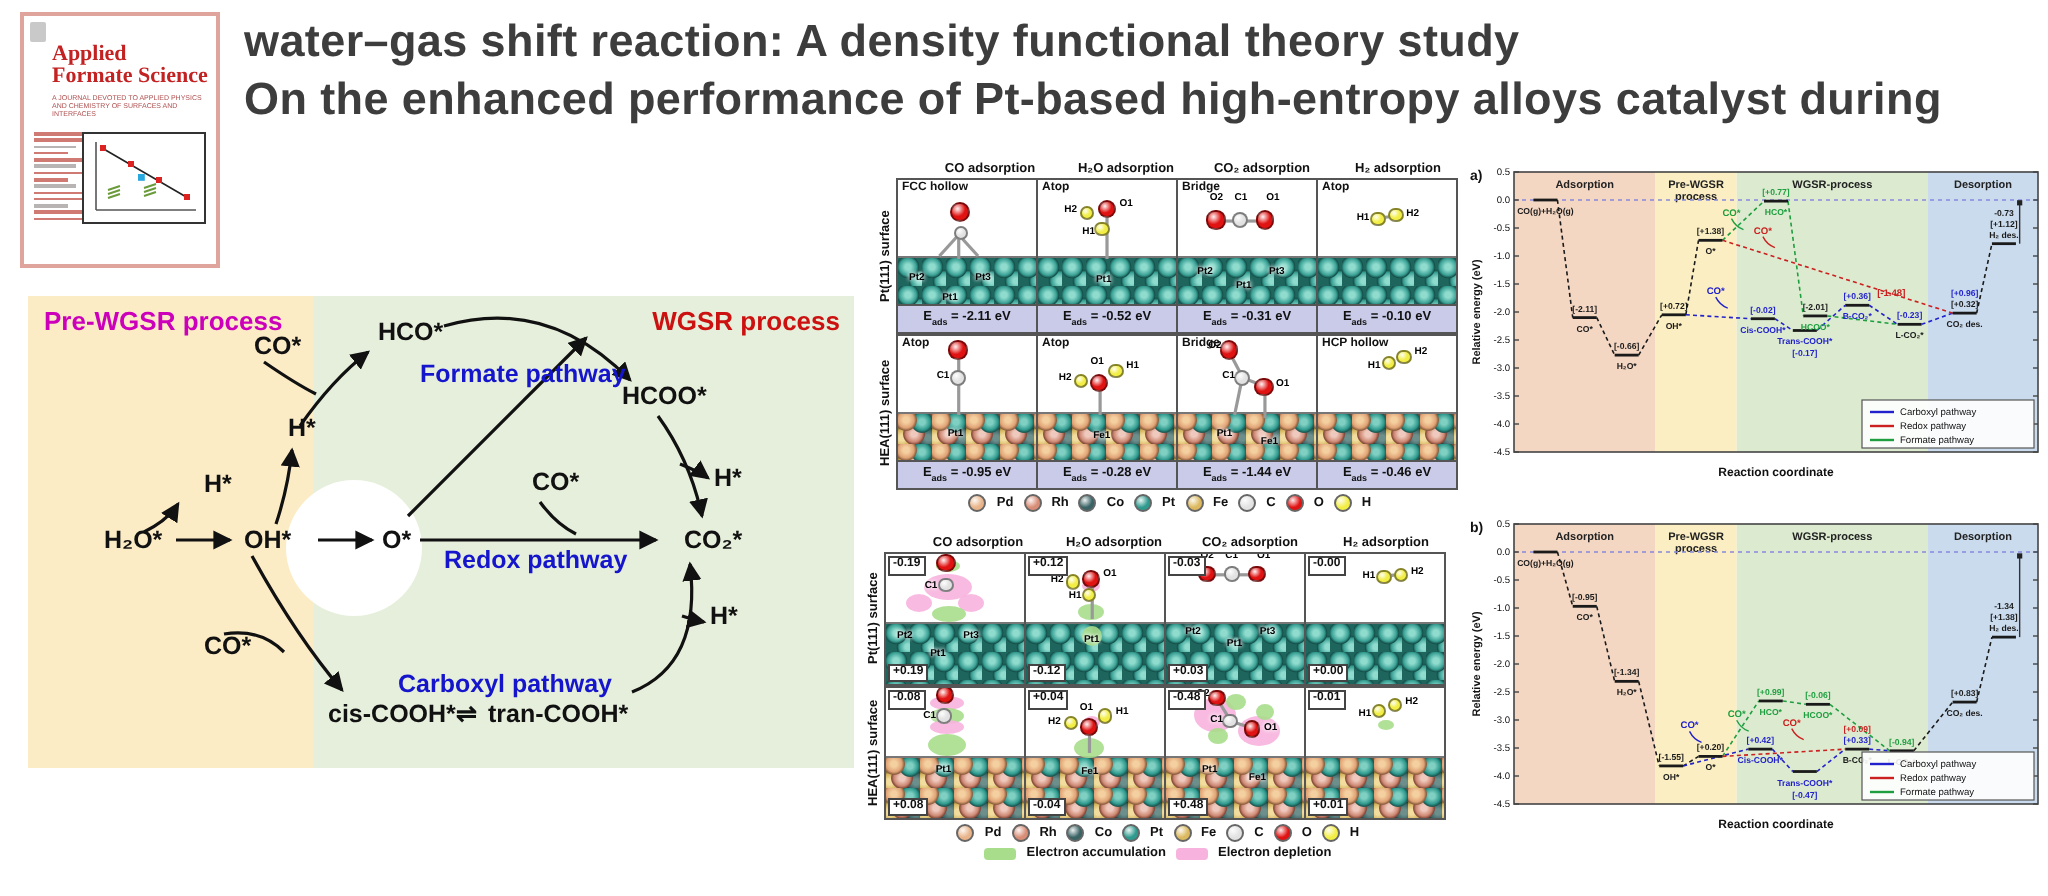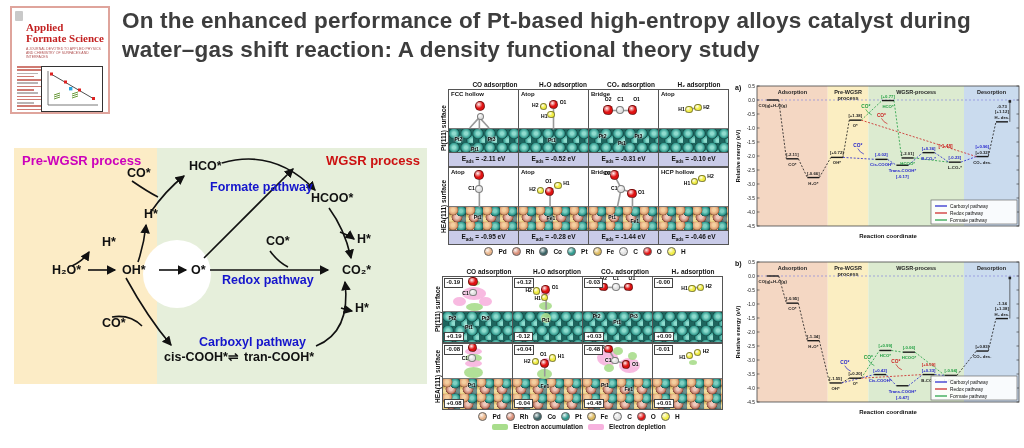--- a/index.html
+++ b/index.html
@@ -1,19 +1,19 @@
 <!DOCTYPE html>
 <html><head>
 <meta charset="utf-8">
 <style>
   html,body{margin:0;padding:0;background:#fff;}
   #canvas{position:relative;width:1024px;height:448px;background:#fff;overflow:hidden;
           font-family:"Liberation Sans",sans-serif;}
   
-  #cover{position:absolute;left:10px;top:6px;width:100px;height:108px;background:#fff;
+  #cover{position:absolute;left:10px;top:6px;width:100px;height:128px;background:#fff;
          border:2px solid #dfa49c;box-sizing:border-box;overflow:hidden;}
   #cover .logo{position:absolute;left:3px;top:3px;width:8px;height:10px;background:#c9c9c9;
                border-radius:1px;}
   #cover .brand{position:absolute;left:14px;top:14px;color:#c32222;
                 font-family:"Liberation Serif",serif;font-weight:bold;font-size:11px;line-height:11px;}
   #cover .sub{position:absolute;left:14px;top:39px;color:#b05050;font-size:3.5px;line-height:4.2px;width:80px;}
   #cover .lines{position:absolute;left:5px;top:58px;width:26px;}
   #cover .lines i{display:block;height:1.6px;margin-bottom:1.7px;background:#cf7a72;}
   #cover .lines i:nth-child(3n){background:#b9b4b4;width:80%;}
   #cover .lines i:nth-child(4n){width:65%;}
@@ -114,22 +114,22 @@
       <rect x="22" y="13.5" width="3" height="3" fill="#d22"></rect>
       <rect x="36" y="21.5" width="3" height="3" fill="#d22"></rect>
       <rect x="50" y="30" width="3" height="3" fill="#d22"></rect>
       <rect x="27" y="20" width="3.4" height="3.4" fill="#29a8e0"></rect>
       <path d="M12,28 l6,-2 M12,30 l6,-2 M12,32 l6,-2" stroke="#6a9a3a" stroke-width="1"></path>
       <path d="M30,27 l6,-2 M30,29 l6,-2 M30,31 l6,-2" stroke="#6a9a3a" stroke-width="1"></path>
     </svg>
   </div>
 
   <div id="title">
+    <div>water–gas shift reaction: A density functional theory study</div>
     <div>On the enhanced performance of Pt-based high-entropy alloys catalyst during</div>
-    <div>water–gas shift reaction: A density functional theory study</div>
   </div>
 
   <svg id="scheme" width="413" height="236" viewBox="0 0 413 236">
       <defs>
         <marker id="ah" markerWidth="7" markerHeight="7" refX="5.2" refY="3" orient="auto">
           <path d="M0,0 L6,3 L0,6 z" fill="#111"></path>
         </marker>
       </defs>
       <rect x="0" y="0" width="143" height="236" fill="#fcecc6"></rect>
       <rect x="143" y="0" width="270" height="236" fill="#e6efdb"></rect>

